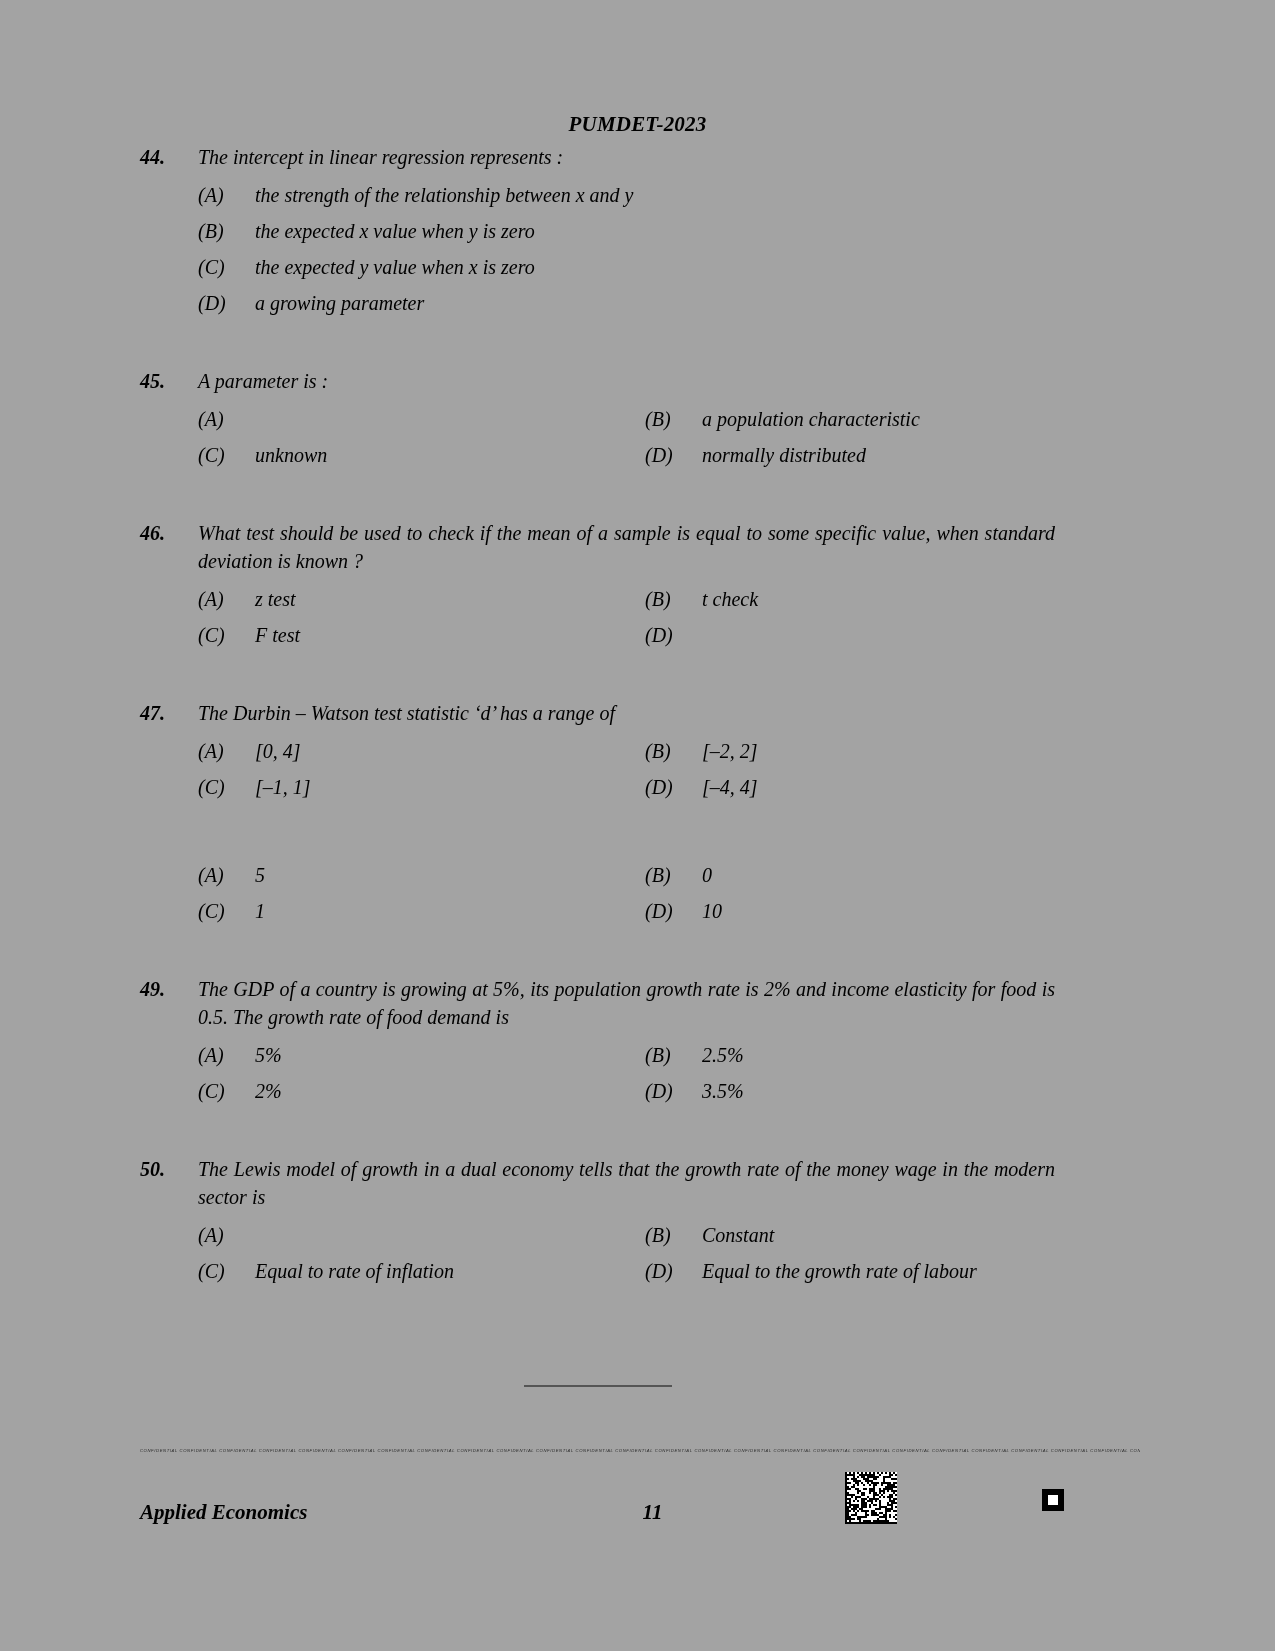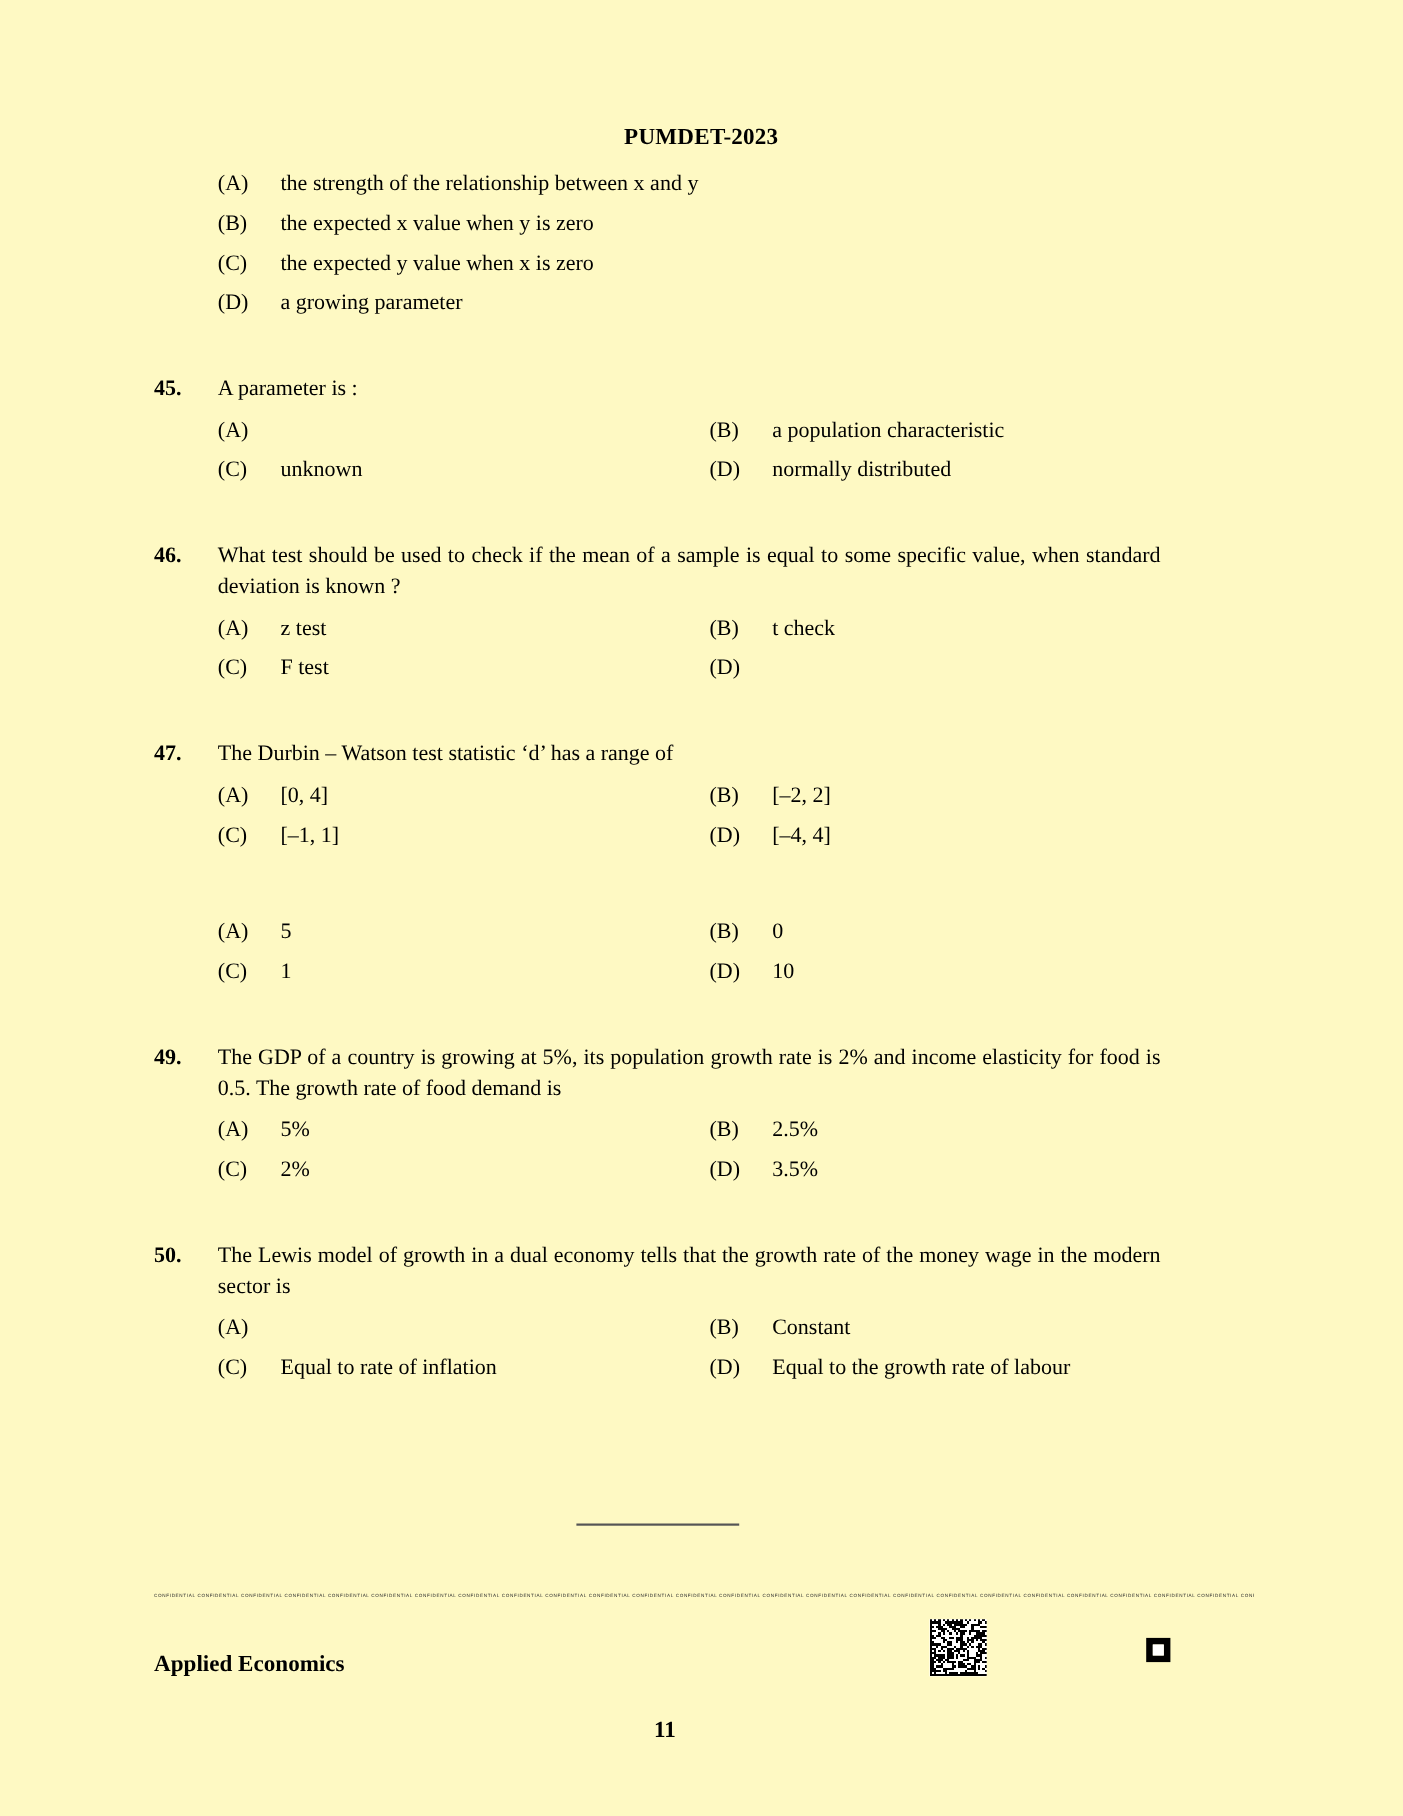--- a/index.html
+++ b/index.html
@@ -14,21 +14,22 @@
     font-family: "Liberation Serif", "DejaVu Serif", serif;
     color: #000000;
     overflow: hidden;
   }
 
   .page {
     position: absolute;
     left: 0; top: 0;
     width: 1275px;
     height: 1651px;
-    background: #fef9c3;
+    background: #a3a3a3;
+    font-style: italic;
   }
 
   
   .exam-header {
     position: absolute;
     left: 0;
     top: 112px;
     width: 1275px;
     text-align: center;
     font-weight: bold;
@@ -136,25 +137,26 @@
   .footer-subject {
     position: absolute;
     left: 140px;
     top: 1500px;
     font-weight: bold;
     font-size: 21px;
   }
   .footer-page {
     position: absolute;
     left: 0;
-    top: 1560px;
+    top: 1500px;
     width: 1209px;
     text-align: center;
     font-weight: bold;
     font-size: 21px;
+    padding-left: 48px;
   }
 
   
   .qr-code {
     position: absolute;
     left: 845px;
     top: 1472px;
     width: 52px;
     height: 52px;
     background: #fff;
@@ -181,20 +183,24 @@
 </head>
 <body>
 
 <div class="page">
 
   <div class="exam-header">PUMDET-2023</div>
 
   <div class="content">
 
     <div class="question">
+      <div class="q-head">
+        <div class="q-num">44.</div>
+        <div class="q-text nojust">The intercept in linear regression represents :</div>
+      </div>
       <div class="options">
         <div class="opt-row">
           <div class="opt-spacer"></div>
           <div class="opt opt-full">
             <div class="opt-label">(A)</div>
             <div class="opt-text">the strength of the relationship between x and y</div>
           </div>
         </div>
         <div class="opt-row">
           <div class="opt-spacer"></div>

